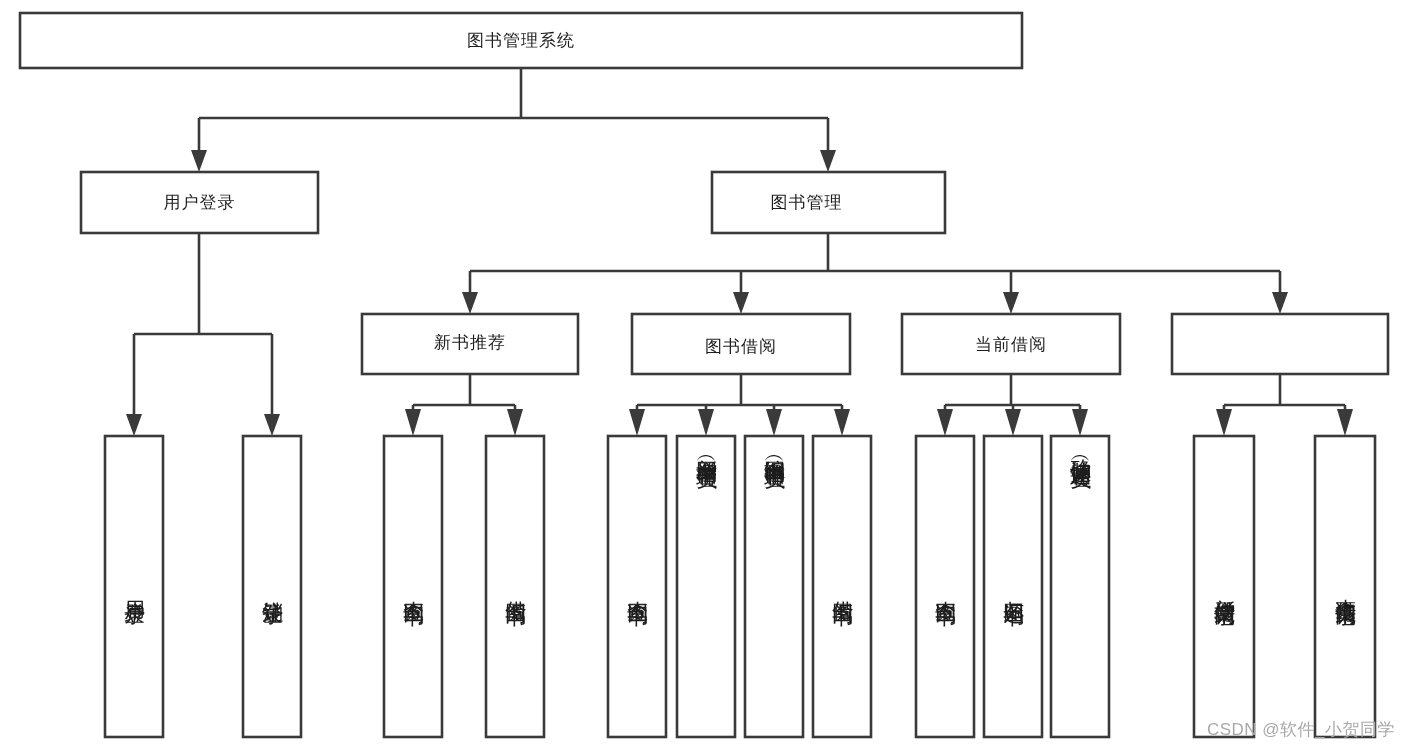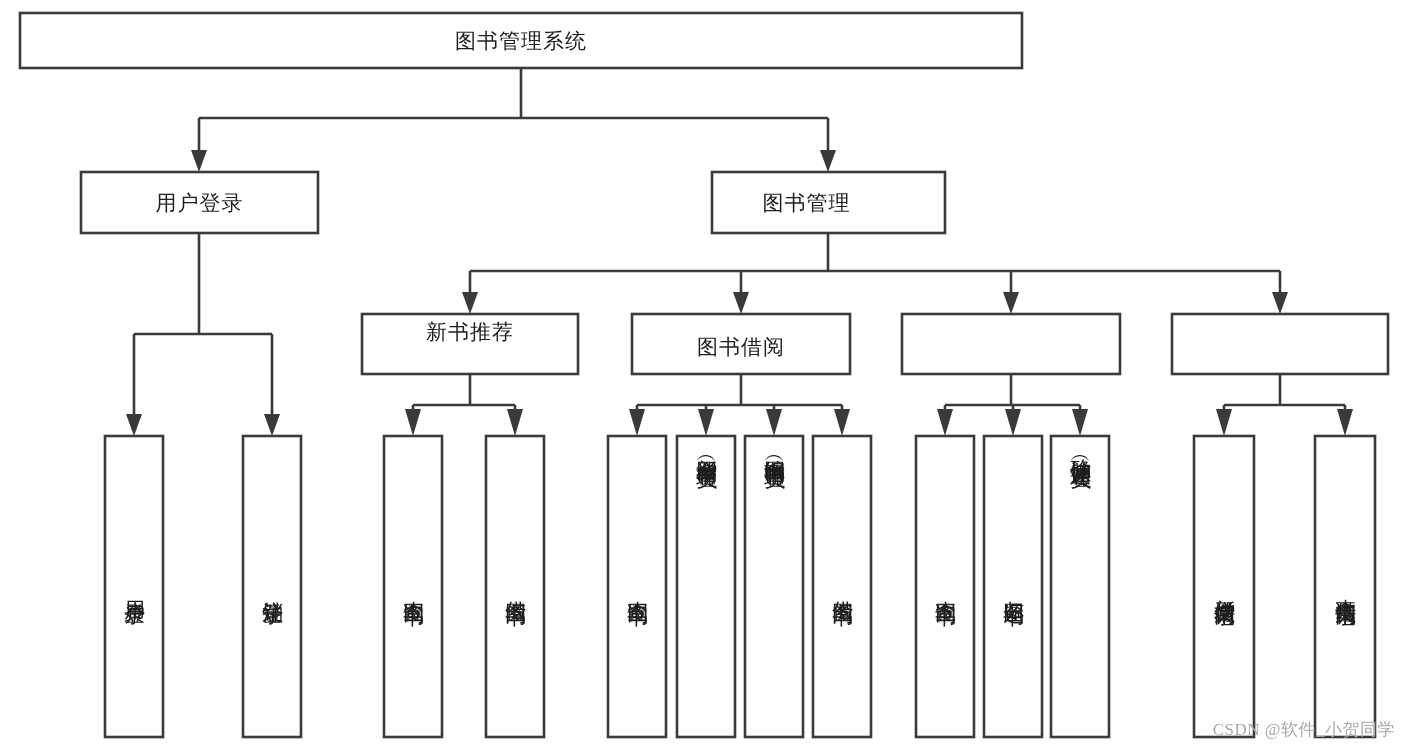--- a/index.html
+++ b/index.html
@@ -60,30 +60,30 @@
     text-orientation: upright;
     letter-spacing: 1.5px;
     white-space: nowrap;
   }
   .label-h-wrap {
     position: absolute;
     display: flex;
     align-items: center;
     justify-content: center;
     pointer-events: none;
-    font-size: 21px;
+    font-size: 17px;
     color: #1d1d1d;
     letter-spacing: 1px;
     border-radius: 16px;
   }
   .watermark {
     position: absolute;
     right: 10px;
     bottom: 6px;
-    font-family: Liberation Serif, serif;
+    font-family: Liberation Sans, sans-serif;
     font-size: 17px;
     color: #a8a8a8;
     letter-spacing: 0.5px;
     white-space: nowrap;
   }
 </style>
 </head>
 <body>
 
 <div id="diagram-root">
@@ -172,22 +172,23 @@
     <polygon class="arrow-head" points="1224,436 1216,409 1232,409"></polygon>
     <path class="link" d="M1345,405 L1345,420"></path>
     <polygon class="arrow-head" points="1345,436 1337,409 1353,409"></polygon>
   </svg>
 
   <div class="label-h-wrap" style="left:20px; top:13px; width:1002px; height:55px;">图书管理系统</div>
 
   <div class="label-h-wrap" style="left:81px; top:172px; width:237px; height:61px;">用户登录</div>
   <div class="label-h-wrap" style="left:712px; top:172px; width:189px; height:61px;">图书管理</div>
 
-  <div class="label-h-wrap" style="left:362px; top:298px; width:216px; height:68px;">新书推荐</div>
+  <div class="label-h-wrap" style="left:362px; top:308px; width:216px; height:68px;">新书推荐</div>
   <div class="label-h-wrap" style="left:632px; top:314px; width:218px; height:65px;">图书借阅</div>
+  <div class="label-h-wrap" style="left:902px; top:314px; width:218px; height:60px;">当前借阅</div>
 
   <div class="label-v-wrap" style="left:105px; top:436px; width:58px; height:301px;">
     <span class="label-v-text">用户登录</span>
   </div>
   <div class="label-v-wrap" style="left:243px; top:436px; width:58px; height:301px;">
     <span class="label-v-text">注销登录</span>
   </div>
   <div class="label-v-wrap" style="left:384px; top:436px; width:58px; height:301px;">
     <span class="label-v-text">查询图书</span>
   </div>

